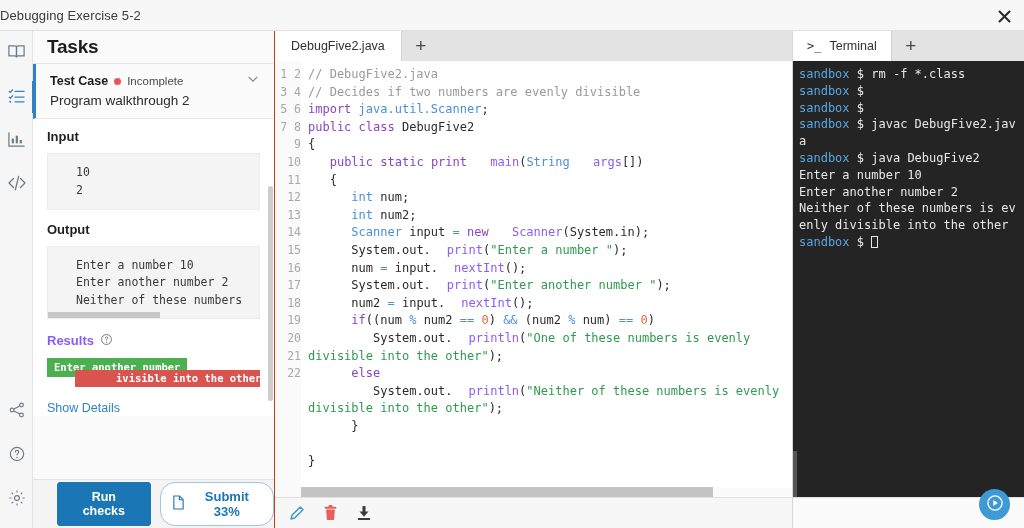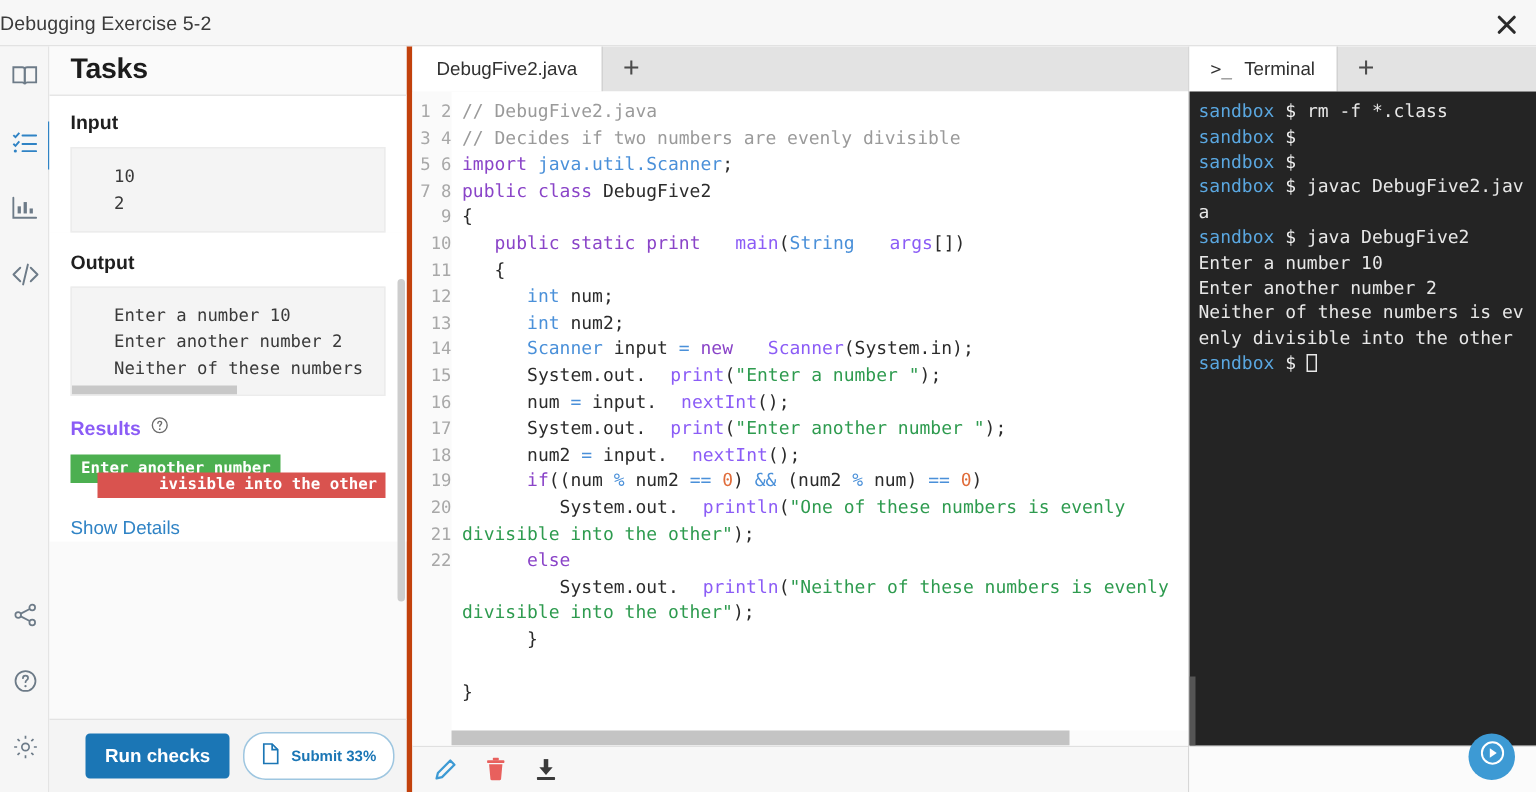--- a/index.html
+++ b/index.html
@@ -39,21 +39,21 @@
   .rail-item.active { color:#2f83c5; }
   .rail-item.active:after {
     content:""; position:absolute; right:-1px; top:6px; bottom:6px; width:2px;
     background:#2f83c5;
   }
   .rail-bottom { position:absolute; bottom:6px; left:0; width:33px; }
 
   
   .tasks {
     position:absolute; left:33px; top:31px; width:242px; height:497px;
-    background:#fafafa; border-right:4px solid #c2410c;
+    background:#fafafa; border-right:1px solid #c2410c;
     display:flex; flex-direction:column;
   }
   .tasks-header {
     height:33px; background:#fafafa; display:flex; align-items:center;
     padding-left:14px; border-bottom:1px solid #e6e6e6;
   }
   .tasks-header h1 { font-size:19px; font-weight:bold; color:#1c1c1c; letter-spacing:-.2px;}
   .tasks-scroll {
     flex:1; overflow:hidden; position:relative; background:#fafafa;
   }
@@ -85,37 +85,37 @@
   .io-scroll i { display:block; height:6px; width:53%; background:#c8c8c8; }
 
   .results-head { display:flex; align-items:center; gap:6px; margin-top:13px; }
   .results-title { font-size:13px; font-weight:bold; color:#8b5cf6; }
   .badge {
     font-family:"DejaVu Sans Mono", monospace; font-size:10.5px; font-weight:bold;
     color:#fff; padding:3px 7px 4px 7px; white-space:nowrap; overflow:hidden;
   }
   .badge.green { background:#4caf50; display:inline-block; margin-top:8px; }
   .badge.red {
-    background:#d9534f; position:absolute; left:18px; right:0px; top:20px;
+    background:#d9534f; position:absolute; left:28px; right:0px; top:20px;
     padding-left:41px; height:17px; line-height:11px;
   }
   .badge-stack { position:relative; height:48px; }
   .link {
     color:#2f83c5; font-size:12.5px; cursor:pointer; margin-top:2px; display:inline-block;
   }
   .tasks-footer {
     height:49px; border-top:1px solid #e3e3e3; background:#f4f4f4;
     display:flex; align-items:center; gap:9px; padding-left:24px;
   }
   .btn-primary {
     background:#1b76b5; color:#fff; font-size:12.5px; font-weight:bold;
     border:1px solid #1b76b5; border-radius:3px; padding:7px 12px; cursor:pointer;
   }
   .btn-outline {
-    background:#fff; color:#1b76b5; font-size:10px; font-weight:bold;
+    background:#fff; color:#1b76b5; font-size:13px; font-weight:bold;
     border:1px solid #9ec6e0; border-radius:15px; padding:6px 11px; cursor:pointer;
     display:flex; align-items:center; gap:7px;
   }
   .panel-scrollbar {
     position:absolute; right:0px; top:82px; width:7px; height:330px;
   }
   .panel-scrollbar i {
     display:block; position:absolute; left:1px; width:5px; top:40px; height:215px;
     background:#cdcdcd; border-radius:3px;
   }
@@ -285,20 +285,33 @@
     </div>
   </div>
 
   <div class="tasks">
     <div class="tasks-header">
       <h1>Tasks</h1>
     </div>
 
     <div class="tasks-scroll">
 
+      <div class="task-card">
+        <div class="task-row1">
+          <span class="task-label">Test Case</span>
+          <span class="dot"></span>
+          <span class="task-status">Incomplete</span>
+          <span class="chev">
+            <svg width="14" height="14" viewBox="0 0 16 16" fill="none" stroke="currentColor" stroke-width="1.3">
+              <path d="M3.5 6l4.5 4.4L12.5 6" stroke-linecap="round"></path>
+            </svg>
+          </span>
+        </div>
+        <div class="task-name">Program walkthrough 2</div>
+      </div>
 
       <div class="section">
         <div class="section-title">Input</div>
         <div class="io-box" style="white-space:pre-line;">10
 2</div>
       </div>
 
       <div class="section" style="padding-top:12px;">
         <div class="section-title">Output</div>
         <div class="io-box tall">

